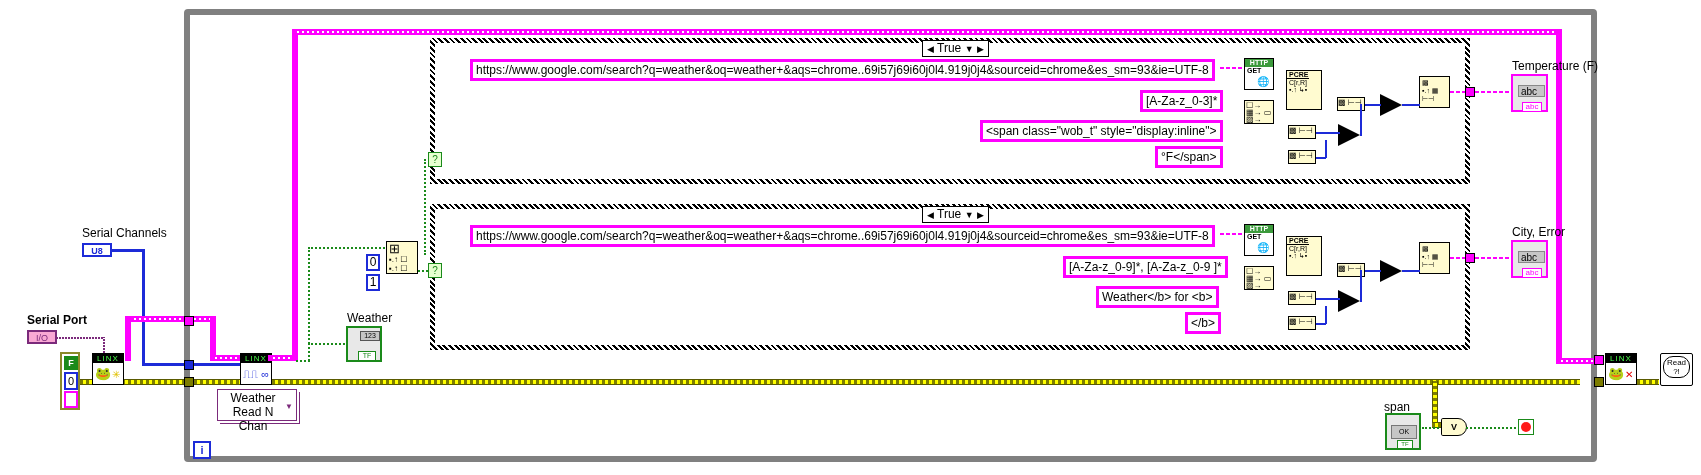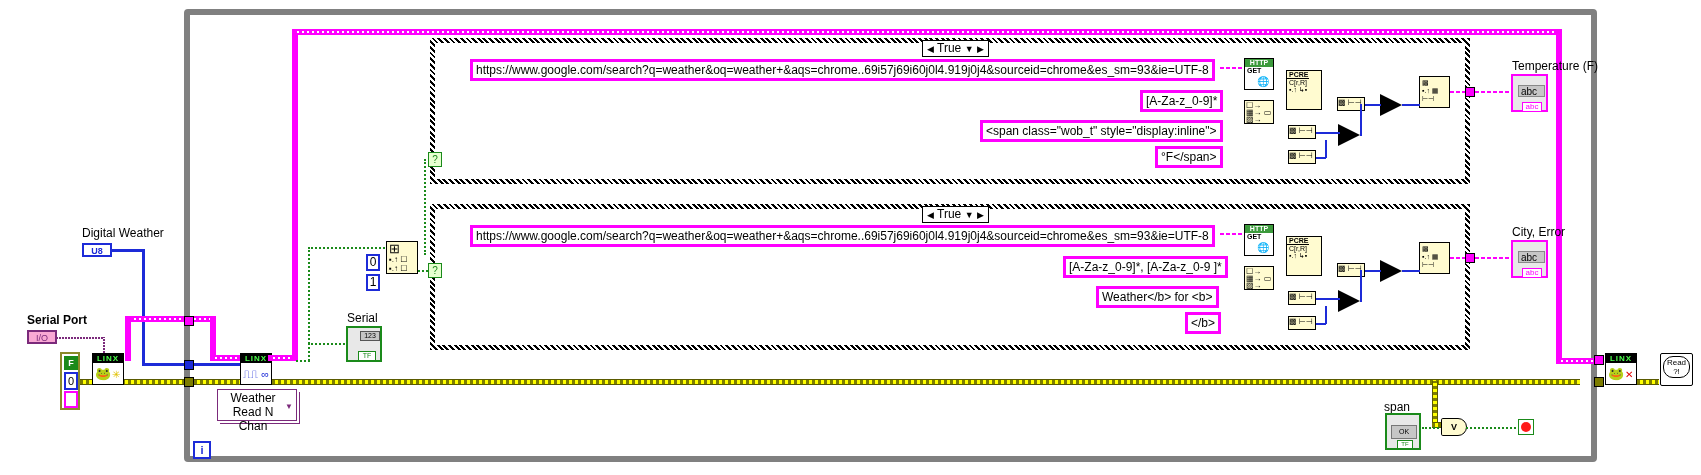--- a/index.html
+++ b/index.html
@@ -38,40 +38,40 @@
           border-top:1px solid #5a5a00; border-bottom:1px solid #5a5a00; }
   .werrv { position:absolute; width:4px; background:repeating-linear-gradient(0deg,#7d7d00 0 3px,#ffff00 3px 6px);
            border-left:1px solid #5a5a00; border-right:1px solid #5a5a00; }
 
   
   .tun { position:absolute; width:10px; height:10px; border:1px solid #000; box-sizing:border-box; }
 
   
   .node { position:absolute; background:#fffbd0; border:1px solid #000; box-sizing:border-box; font-size:8px; }
   .linx { position:absolute; width:32px; height:32px; border:1px solid #000; background:#fff; box-sizing:border-box; }
-  .linx .hdr { background:#000; color:#4cff4c; font-size:8px; font-weight:bold; text-align:center;
+  .linx .hdr { background:#000; color:#4cff4c; font-size:8px; font-weight:normal; text-align:center;
                height:9px; line-height:9px; letter-spacing:1px; }
   .linx .body { text-align:center; font-size:13px; line-height:22px; }
 
   .ctrl { position:absolute; box-sizing:border-box; }
   .num { position:absolute; border:2px solid #1d2bd8; background:#fff; color:#1d2bd8; font-size:12px;
          text-align:center; box-sizing:border-box; }
   .ind-str { position:absolute; width:37px; height:38px; border:2px solid #ff00ff; background:#e8e8e8; box-sizing:border-box; }
   .ind-str .in { position:absolute; left:5px; top:9px; width:27px; height:12px; background:#c6c6c6; border:1px solid #888;
                  font-size:10px; line-height:12px; padding-left:2px; box-sizing:border-box; }
   .ind-str .ty { position:absolute; left:9px; bottom:-1px; width:18px; height:8px; border:1px solid #ff00ff; border-bottom:none;
                  background:#fff; color:#ff00ff; font-size:8px; line-height:8px; text-align:center; }
 </style>
 </head>
 <body>
 
 <div class="loop"></div>
 <div class="iter">i</div>
 
-<div class="label" style="left:82px;top:226px;">Digital Weather</div>
+<div class="label" style="left:82px;top:226px;">Serial Channels</div>
 <div class="ctrl" style="left:82px;top:243px;width:30px;height:14px;border:2px solid #1d2bd8;background:#fff;font-size:9px;font-weight:bold;color:#1d2bd8;text-align:center;line-height:12px;">
   <span>U8</span>
 </div>
 
 <div class="label" style="left:27px;top:313px;font-weight:bold;">Serial Port</div>
 <div class="ctrl" style="left:27px;top:330px;width:30px;height:14px;border:2px solid #7b2a7b;background:#f9a8d4;font-size:9px;color:#7b2a7b;text-align:center;line-height:12px;">
   <span>I/O</span>
 </div>
 
 <div class="ctrl" style="left:60px;top:352px;width:20px;height:58px;border:2px solid #8a8a2a;background:#fff;">
@@ -109,21 +109,21 @@
   <span style="display:inline-block;width:64px;text-align:center;">Weather Read N Chan</span>
   <span style="position:absolute;right:3px;top:10px;color:#7b2a7b;font-size:8px;">▼</span>
 </div>
 
 <div class="wpink-thick" style="left:268px;top:355px;width:30px;height:6px;"></div>
 <div class="wpink-thick" style="left:292px;top:29px;width:6px;height:332px;"></div>
 <div class="wpink-thick" style="left:292px;top:29px;width:1270px;height:6px;"></div>
 <div class="wpink-thick" style="left:1556px;top:29px;width:6px;height:335px;"></div>
 <div class="wpink-thick" style="left:1556px;top:358px;width:44px;height:6px;"></div>
 
-<div class="label" style="left:347px;top:311px;">Serial</div>
+<div class="label" style="left:347px;top:311px;">Weather</div>
 <div class="ctrl" style="left:346px;top:326px;width:36px;height:36px;border:2px solid #1a8a1a;background:#e8e8e8;">
   <div style="position:absolute;left:12px;top:3px;width:18px;height:8px;background:#c6c6c6;border:1px solid #555;font-size:7px;line-height:8px;text-align:center;">123</div>
   <div style="position:absolute;left:10px;bottom:-1px;width:16px;height:8px;border:1px solid #1a8a1a;background:#fff;color:#1a8a1a;font-size:7px;line-height:8px;text-align:center;">TF</div>
 </div>
 <div class="wgreen" style="left:296px;top:360px;width:14px;"></div>
 <div class="wgreenv" style="left:308px;top:343px;height:18px;"></div>
 <div class="wgreen" style="left:308px;top:343px;width:40px;"></div>
 <div class="wgreenv" style="left:308px;top:247px;height:97px;"></div>
 <div class="wgreen" style="left:308px;top:247px;width:80px;"></div>
 
@@ -139,21 +139,21 @@
 <div class="case" style="left:430px;top:38px;width:1040px;height:146px;"></div>
 <div class="selector" style="left:922px;top:40px;">
   <span class="arrow">◀</span>
   <span>True</span>
   <span class="arrow">▼</span>
   <span class="arrow">▶</span>
 </div>
 <div class="abs" style="left:428px;top:152px;width:12px;height:13px;border:1px solid #1a8a1a;background:#e6ffd0;color:#1a8a1a;font-size:10px;text-align:center;line-height:13px;">?</div>
 
 <div class="strc" style="left:470px;top:59px;">https://www.google.com/search?q=weather&amp;oq=weather+&amp;aqs=chrome..69i57j69i60j0l4.919j0j4&amp;sourceid=chrome&amp;es_sm=93&amp;ie=UTF-8</div>
-<div class="strc" style="left:1140px;top:90px;">[A-Za-z_0-9]*</div>
+<div class="strc" style="left:1140px;top:90px;">[A-Za-z_0-3]*</div>
 <div class="strc" style="left:980px;top:120px;">&lt;span class="wob_t" style="display:inline"&gt;</div>
 <div class="strc" style="left:1155px;top:146px;">°F&lt;/span&gt;</div>
 
 <div class="wpink" style="left:1220px;top:67px;width:26px;height:2px;"></div>
 <div class="node" style="left:1244px;top:58px;width:30px;height:32px;background:#fff;">
   <div style="background:#3c9a3c;color:#fff;font-weight:bold;text-align:center;font-size:7px;height:8px;line-height:8px;">HTTP</div>
   <div style="font-size:7px;font-weight:bold;padding-left:2px;">GET</div>
   <div style="position:absolute;right:3px;bottom:2px;font-size:10px;color:#1d6ab0;">🌐</div>
 </div>
 <div class="node" style="left:1244px;top:100px;width:30px;height:24px;">

